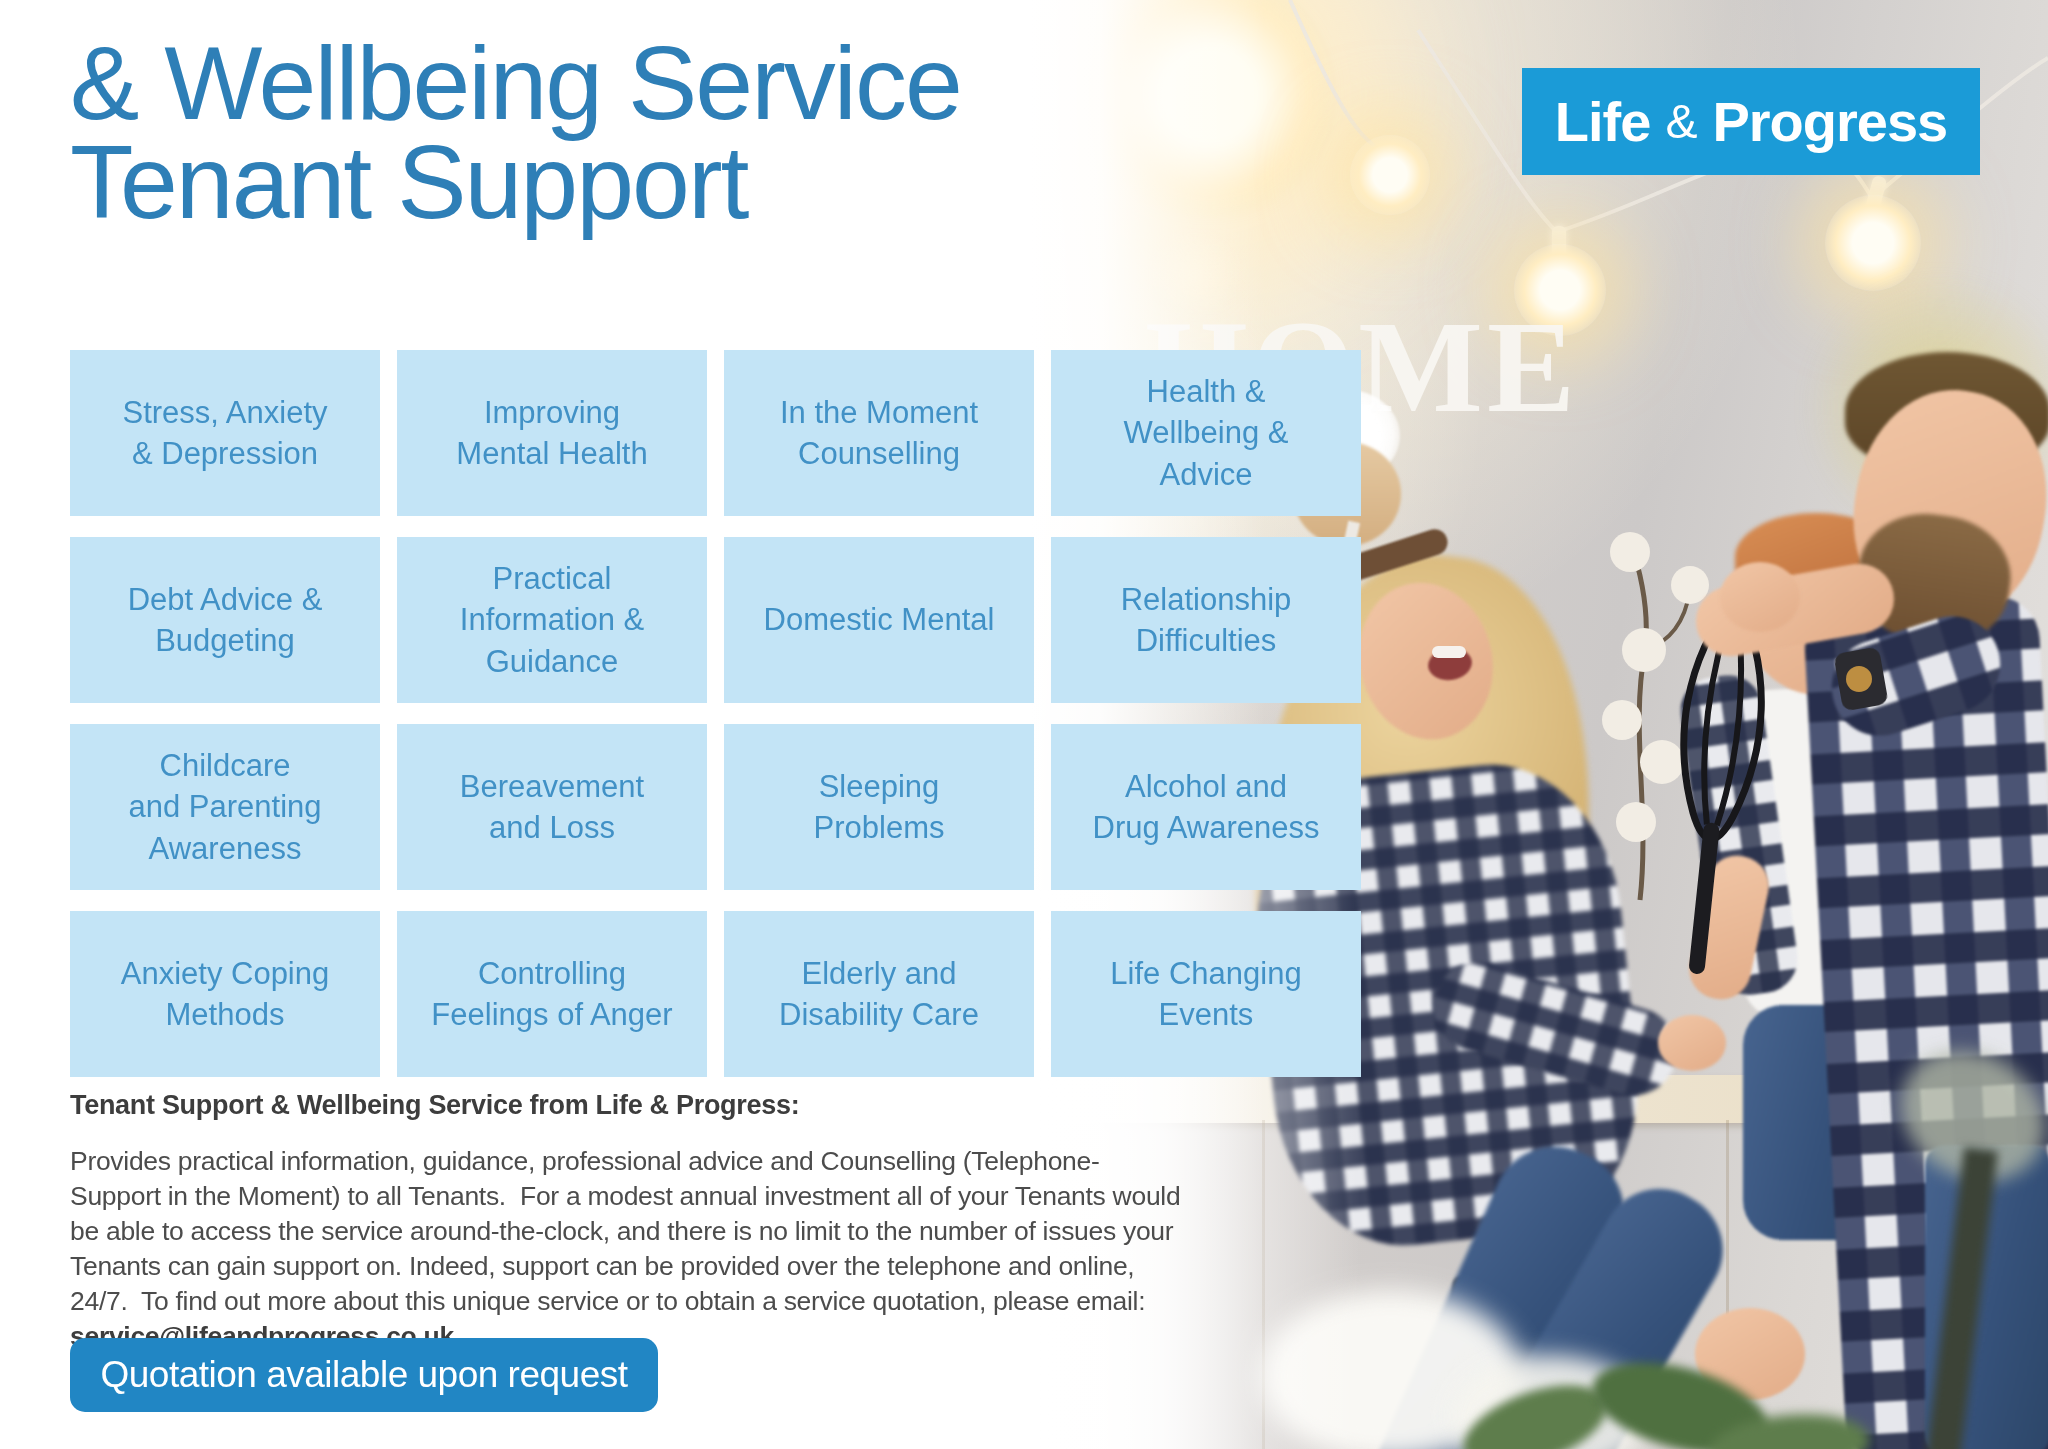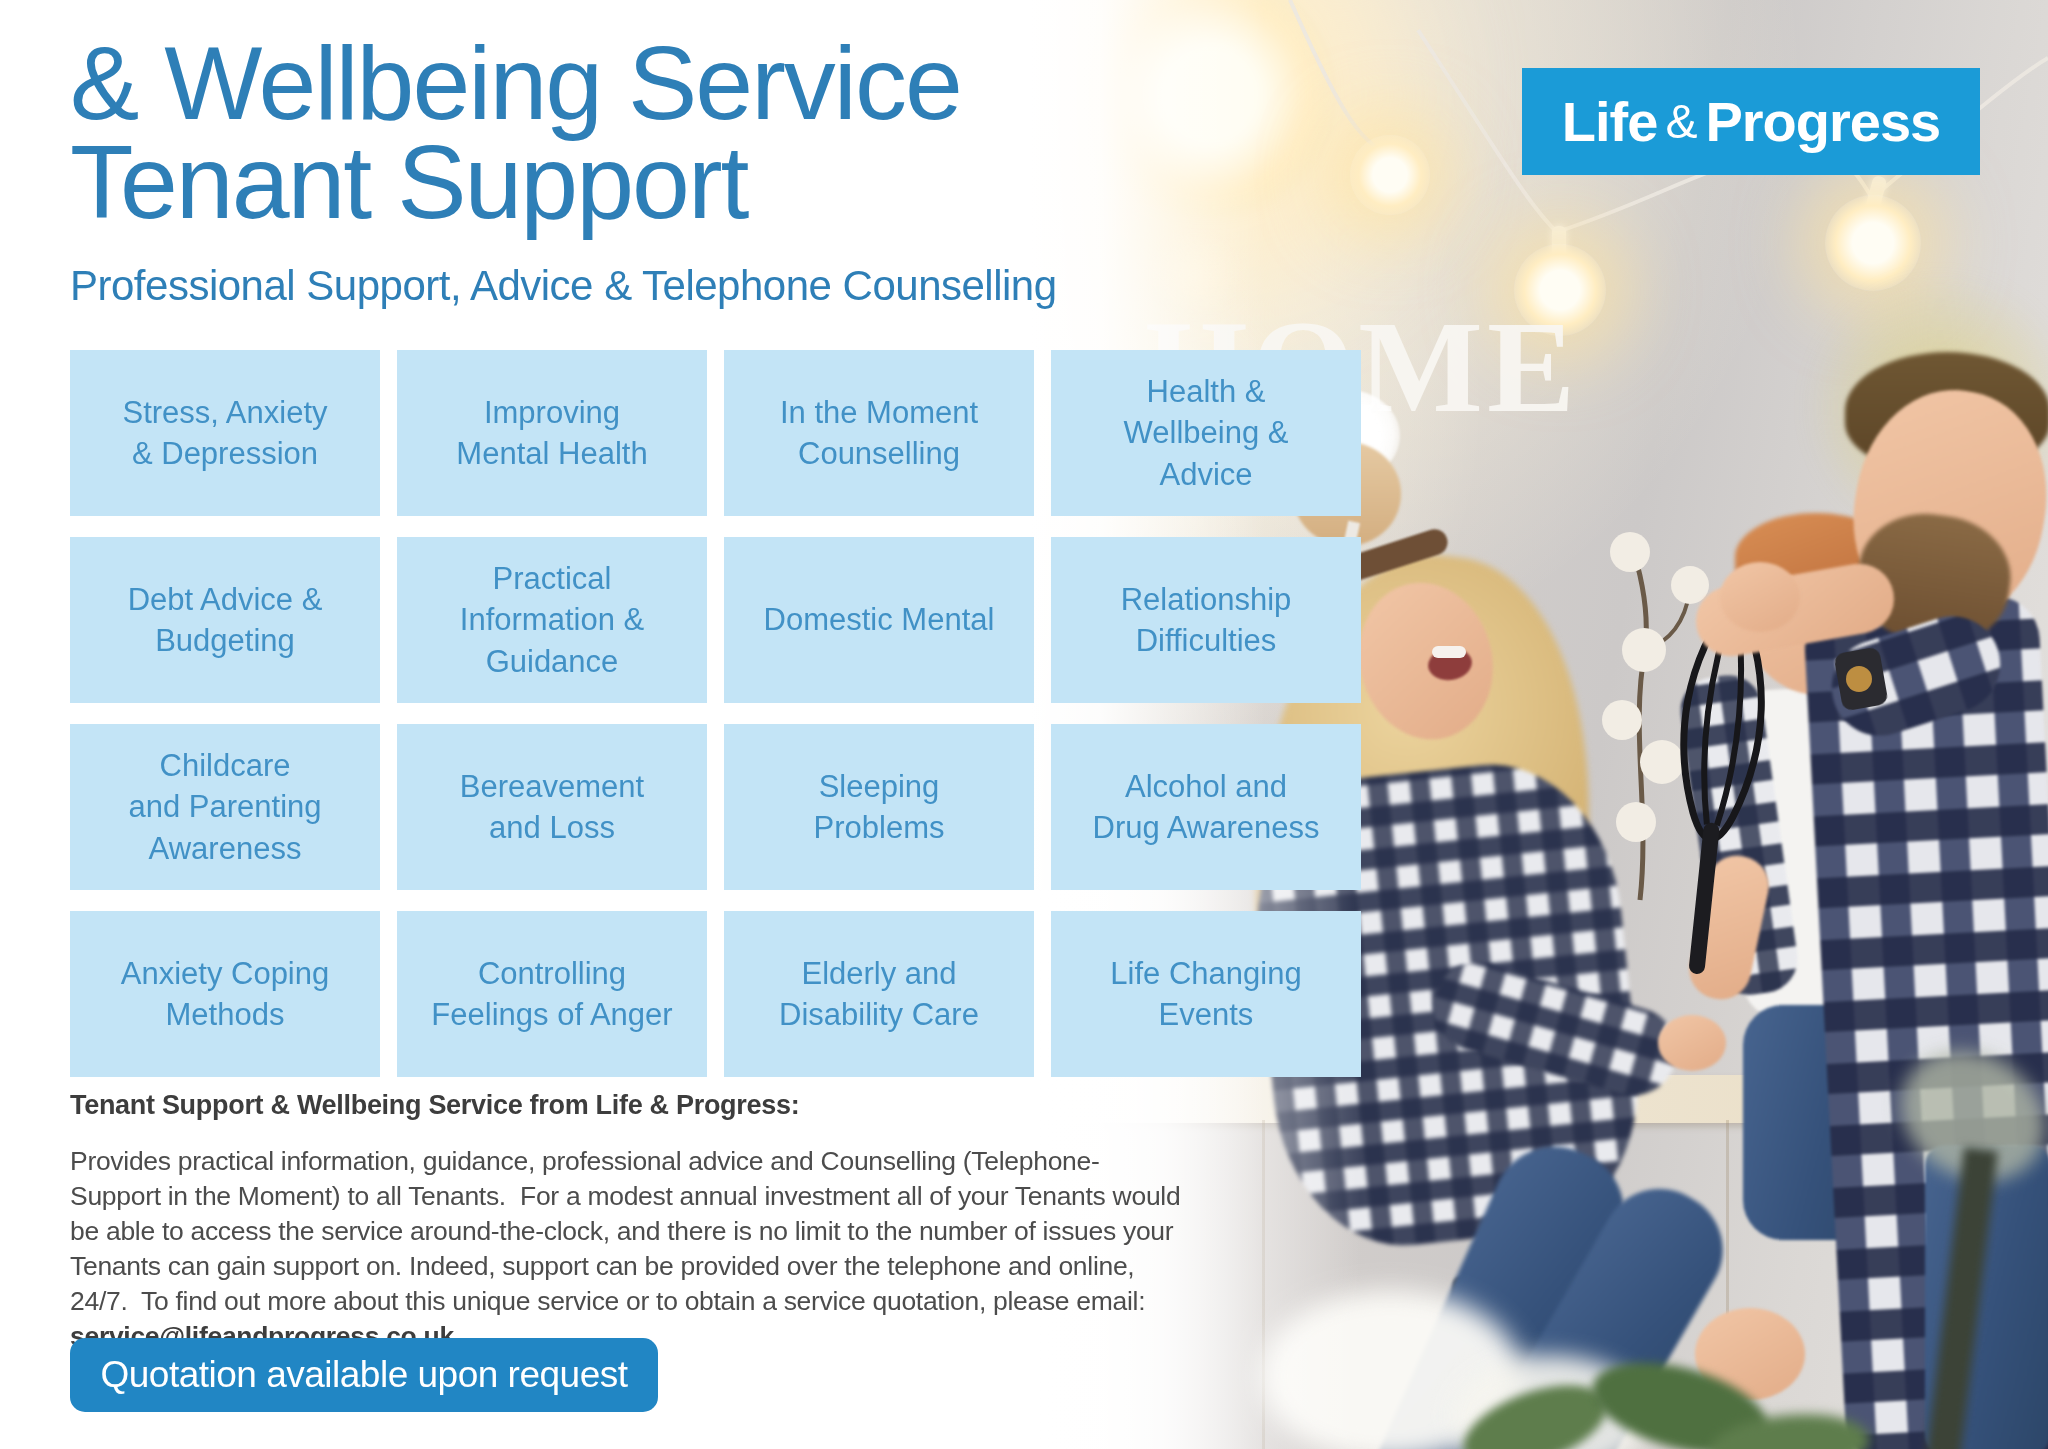--- a/index.html
+++ b/index.html
@@ -25,21 +25,21 @@
   .about .heading{font-size:27px;font-weight:700;color:var(--heading_dark);letter-spacing:-0.3px;margin-bottom:23px;}
   .about .body{font-size:26.5px;line-height:35px;letter-spacing:-0.3px;white-space:pre-wrap;}
   .about b{color:var(--heading_dark);}
 
   .cta{position:absolute;left:70px;top:1338px;width:588px;height:74px;z-index:2;
        background:var(--button_bg);display:flex;align-items:center;justify-content:center;
        color:#fff;font-size:37px;font-weight:400;letter-spacing:-0.5px;cursor:pointer;border-radius:15px;}
 
   
   .logo{position:absolute;left:1522px;top:68px;width:458px;height:107px;z-index:3;
-        background:var(--logo_bg);display:flex;align-items:center;justify-content:center;gap:8px;
+        background:var(--logo_bg);display:flex;align-items:center;justify-content:center;gap:15px;
         color:#fff;}
   .logo .w{font-size:56px;font-weight:700;letter-spacing:-1px;}
   .logo .amp{font-size:48px;font-weight:400;}
 
   
   .photo{position:absolute;left:1030px;top:0;width:1018px;height:1449px;z-index:1;overflow:hidden;
     background:
       radial-gradient(circle at 16% 6%, rgba(255,246,222,.95) 0%, rgba(255,246,222,0) 38%),
       radial-gradient(circle at 2% 28%, rgba(255,250,235,.9) 0%, rgba(255,250,235,0) 30%),
       linear-gradient(100deg,#e6dfd7 0%,#d5d0cd 30%,#ccc9c8 55%,#dbd8d5 78%,#e6e3e0 100%);}
@@ -233,21 +233,20 @@
 
   <div class="logo">
     <span class="w">Life</span>
     <span class="amp">&amp;</span>
     <span class="w">Progress</span>
   </div>
 
   <div class="header">
     <div class="title">&amp; Wellbeing Service</div>
     <div class="title">Tenant Support</div>
-    <div class="subtitle">Professional Support, Advice &amp; Telephone Counselling</div>
   </div>
 
   <div class="grid">
     <div class="tile">
       <span>Stress, Anxiety
 &amp; Depression</span>
     </div>
 
     <div class="tile">
       <span>Improving

